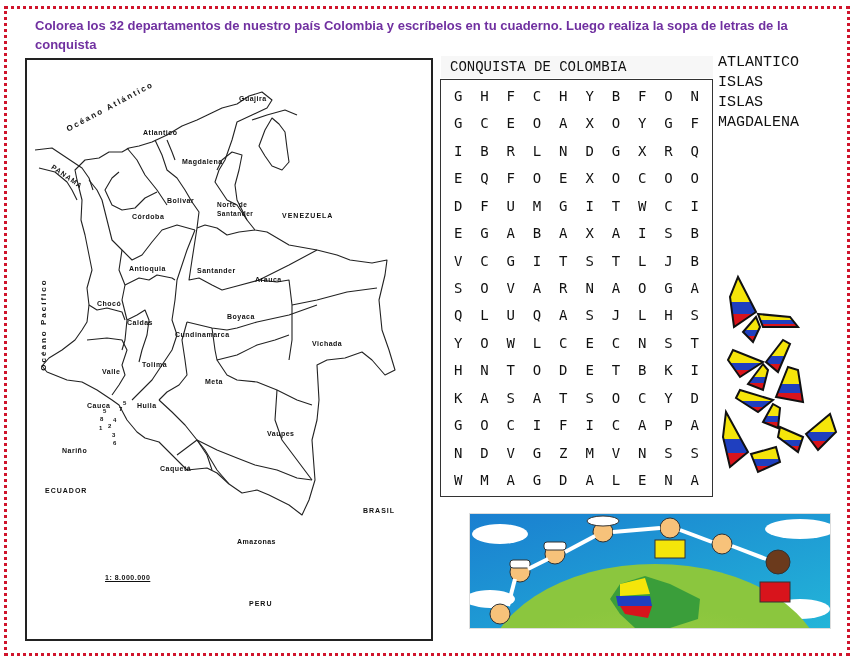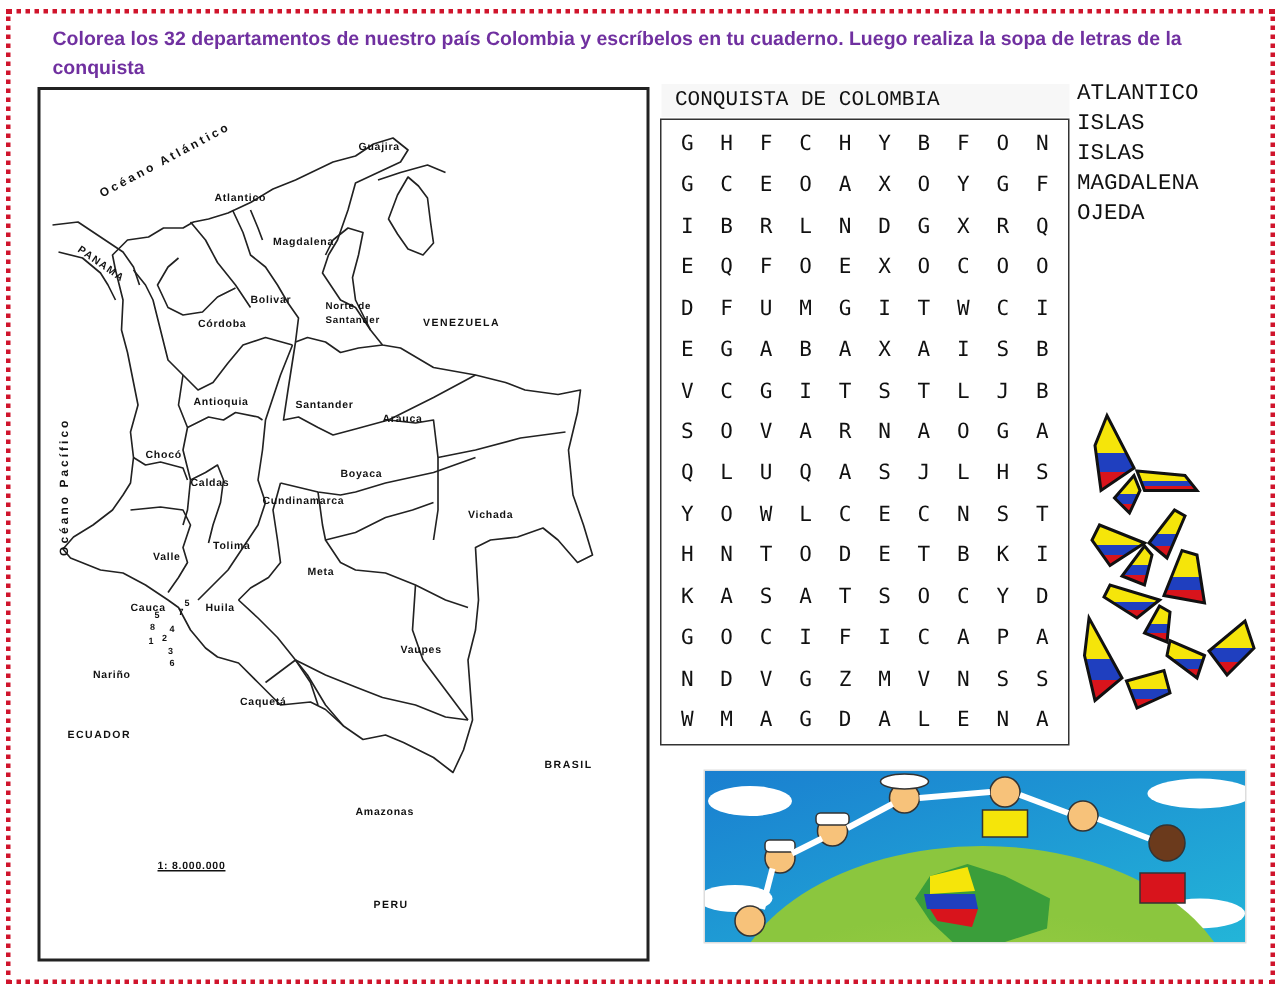--- a/index.html
+++ b/index.html
@@ -300,21 +300,20 @@
     <div class="ws-cell">E</div>
     <div class="ws-cell">N</div>
     <div class="ws-cell">A</div>
   </div>
 
 <div class="word-list" id="word-list">
     <div>ATLANTICO</div>
     <div>ISLAS</div>
     <div>ISLAS</div>
     <div>MAGDALENA</div>
-    <div>OJEDA</div>
   </div>
 
 <div class="butterflies">
   <svg width="125" height="210" viewBox="0 0 125 210">
     <defs>
       <linearGradient id="flagwing" x1="0" y1="0" x2="0" y2="1">
         <stop offset="0" stop-color="#f5e50a"></stop>
         <stop offset="0.5" stop-color="#f5e50a"></stop>
         <stop offset="0.5" stop-color="#1f3fbf"></stop>
         <stop offset="0.75" stop-color="#1f3fbf"></stop>

